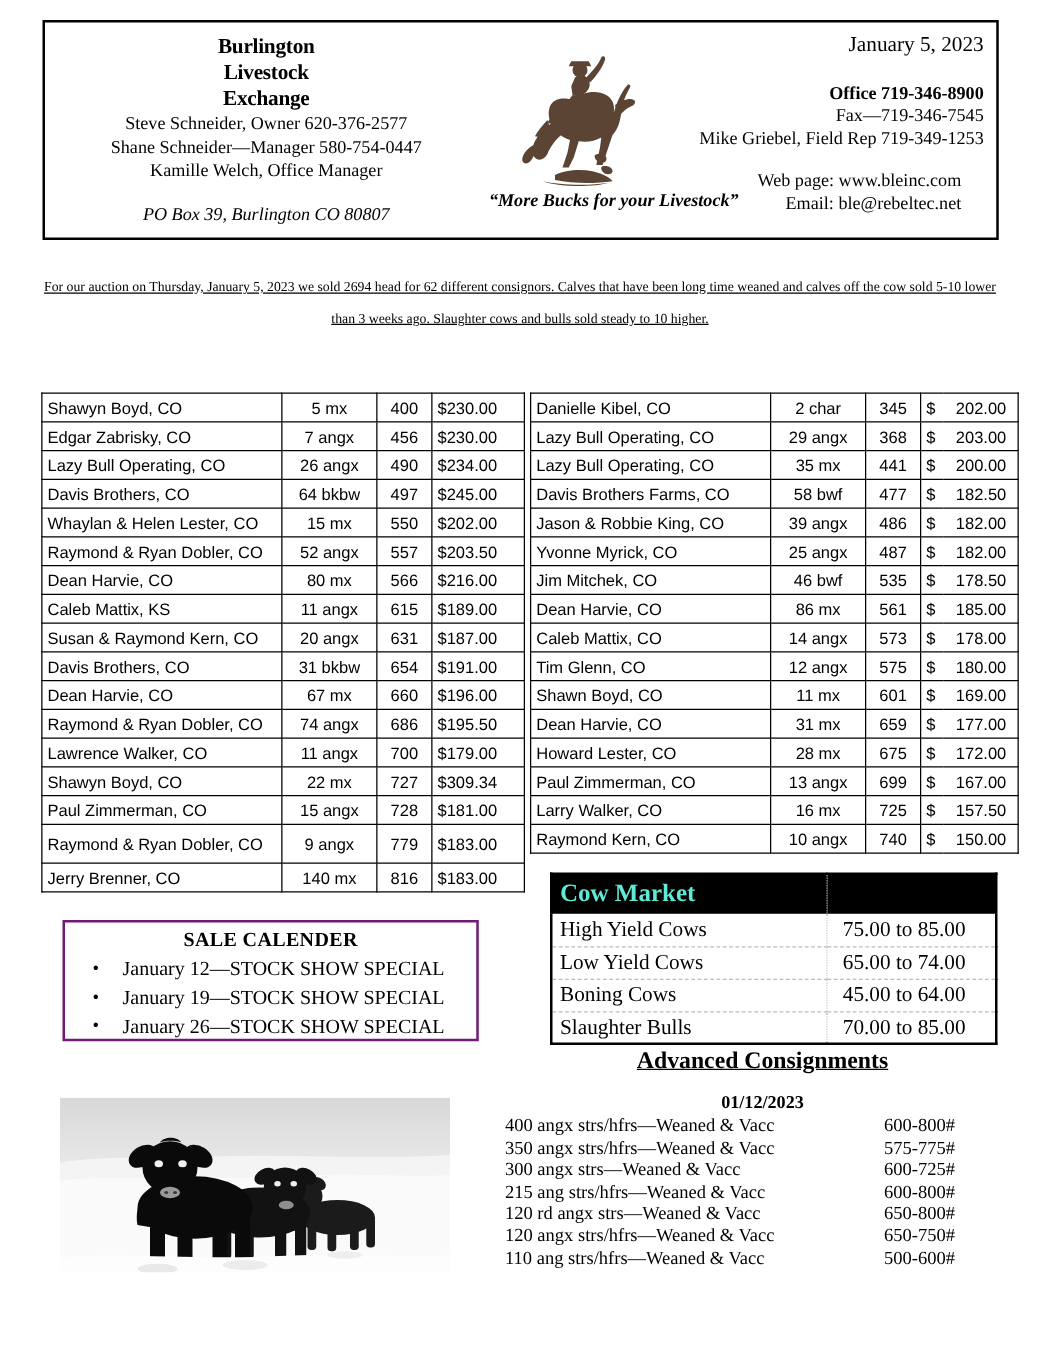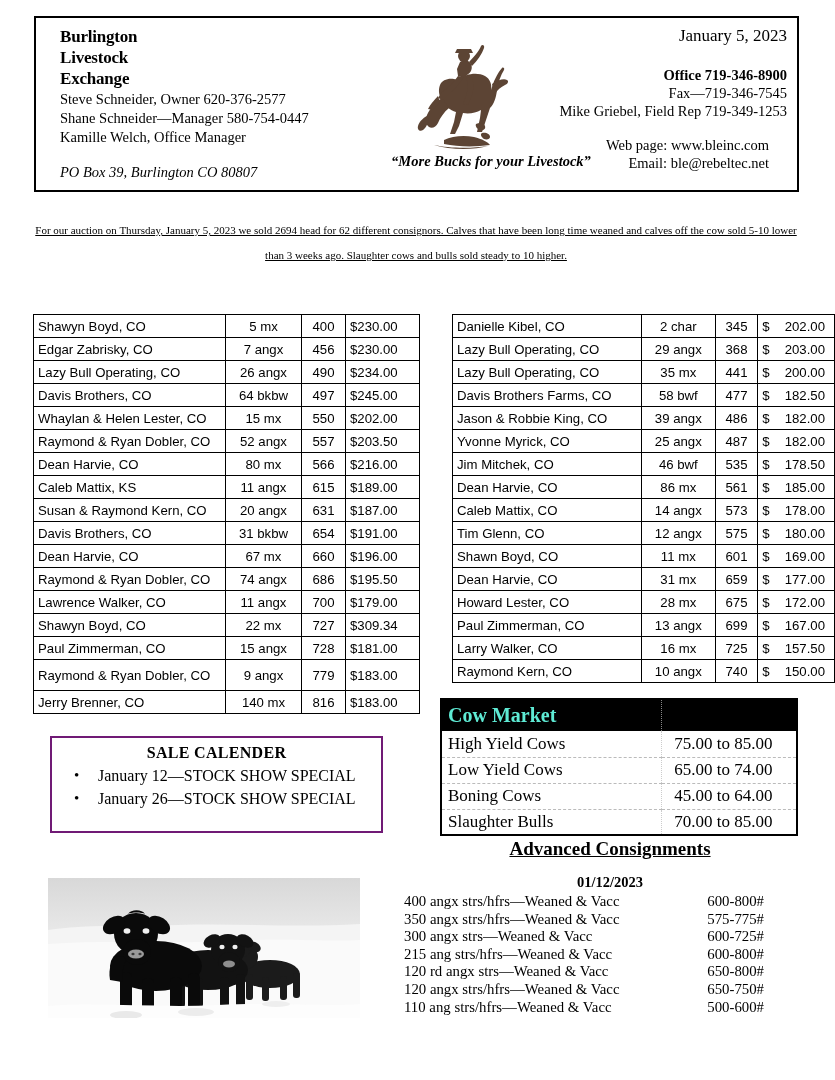--- a/index.html
+++ b/index.html
@@ -21,23 +21,24 @@
     position: absolute;
     left: 34px;
     top: 16px;
     width: 765px;
     height: 176px;
     border: 2px solid #000;
     box-sizing: border-box;
   }
   .hdr-left {
     position: absolute;
-    left: 24px;
+    left: 12px;
     top: 8px;
     width: 330px;
+    text-align: center;
   }
   .company-name {
     font-weight: bold;
     font-size: 17px;
     line-height: 21px;
     letter-spacing: -0.2px;
   }
   .hdr-contact {
     font-size: 14.5px;
     line-height: 18px;
@@ -122,21 +123,21 @@
     white-space: nowrap;
   }
   .sales-table td.c-name { width: 192px; text-align: left; }
   .sales-table td.c-desc { width: 76px; text-align: center; }
   .sales-table td.c-wt   { width: 44px; text-align: center; }
   .sales-table td.c-price{ width: 74px; }
   .sales-table td.c-dollar { width: 18px; text-align: left; padding-right:0; border-right:none; }
   .sales-table td.c-amt  { width: 60px; text-align: right; border-left:none; padding-right: 9px; }
 
   #sales-left  { left: 33px;  top: 314px; }
-  #sales-right { left: 452px; top: 314px; }
+  #sales-right { left: 424px; top: 314px; }
 
   .tall-row td { height: 31px; }
 
   
   .calendar-box {
     position: absolute;
     left: 50px;
     top: 736px;
     width: 333px;
     height: 97px;
@@ -538,20 +539,21 @@
         <td class="c-dollar">$</td>
         <td class="c-amt">150.00</td>
       </tr>
     </tbody>
 </table>
 
 <div class="calendar-box">
   <div class="cal-title">SALE CALENDER</div>
   <ul class="cal-list">
       <li>January 12—STOCK SHOW SPECIAL</li>
+      <li>January 19—STOCK SHOW SPECIAL</li>
       <li>January 26—STOCK SHOW SPECIAL</li>
     </ul>
 </div>
 
 <table class="cow-market">
   <tbody>
     <tr class="cm-head">
       <td class="cm-label">Cow Market</td>
       <td class="cm-value"></td>
     </tr>

